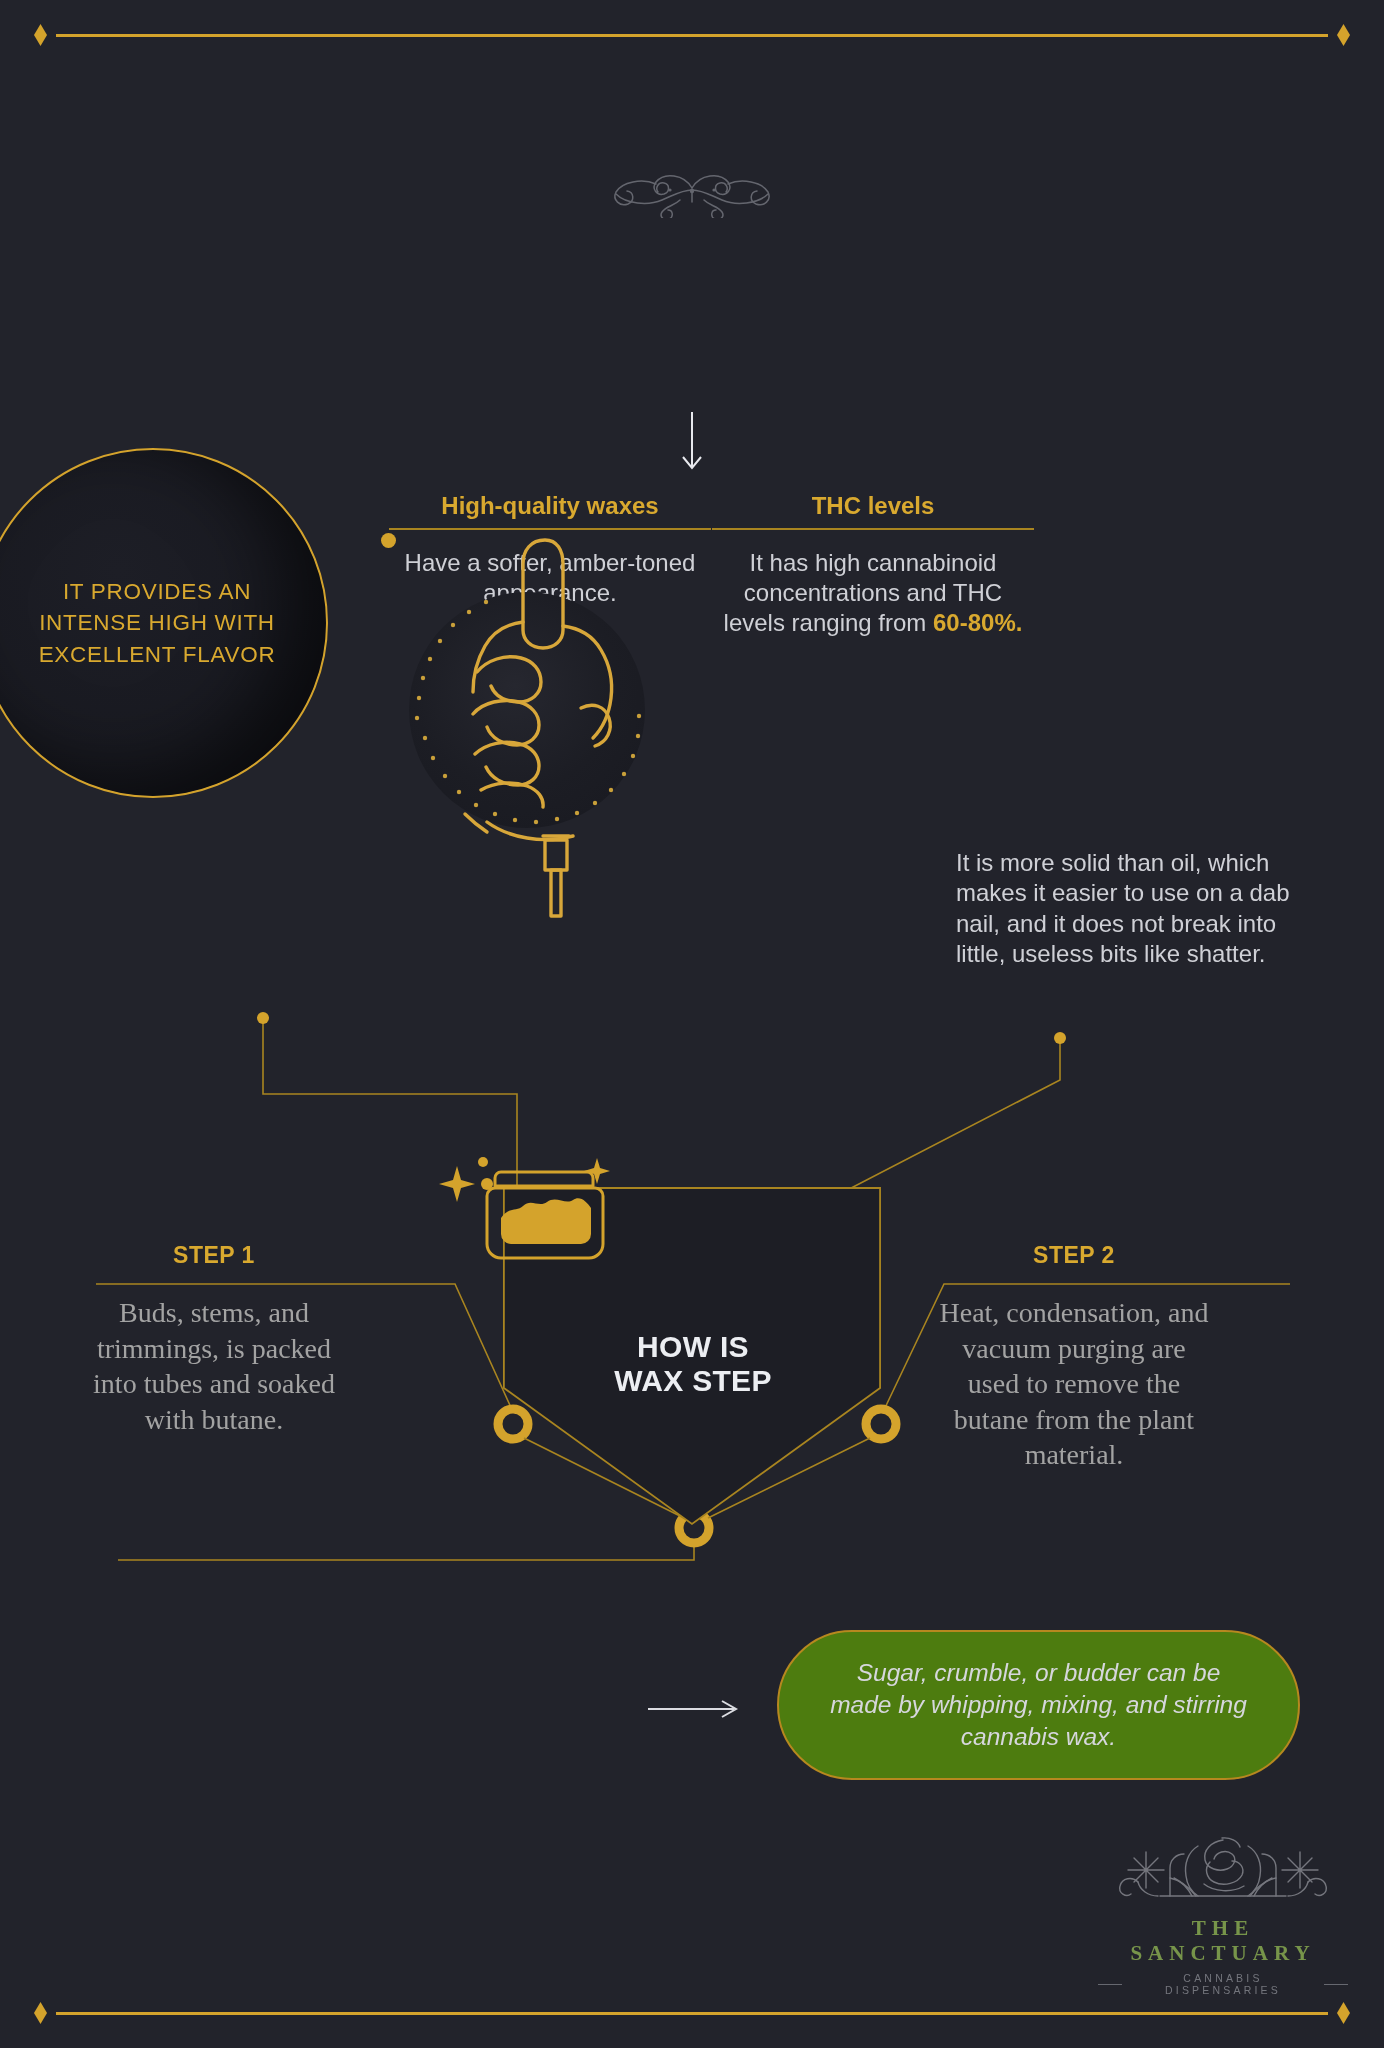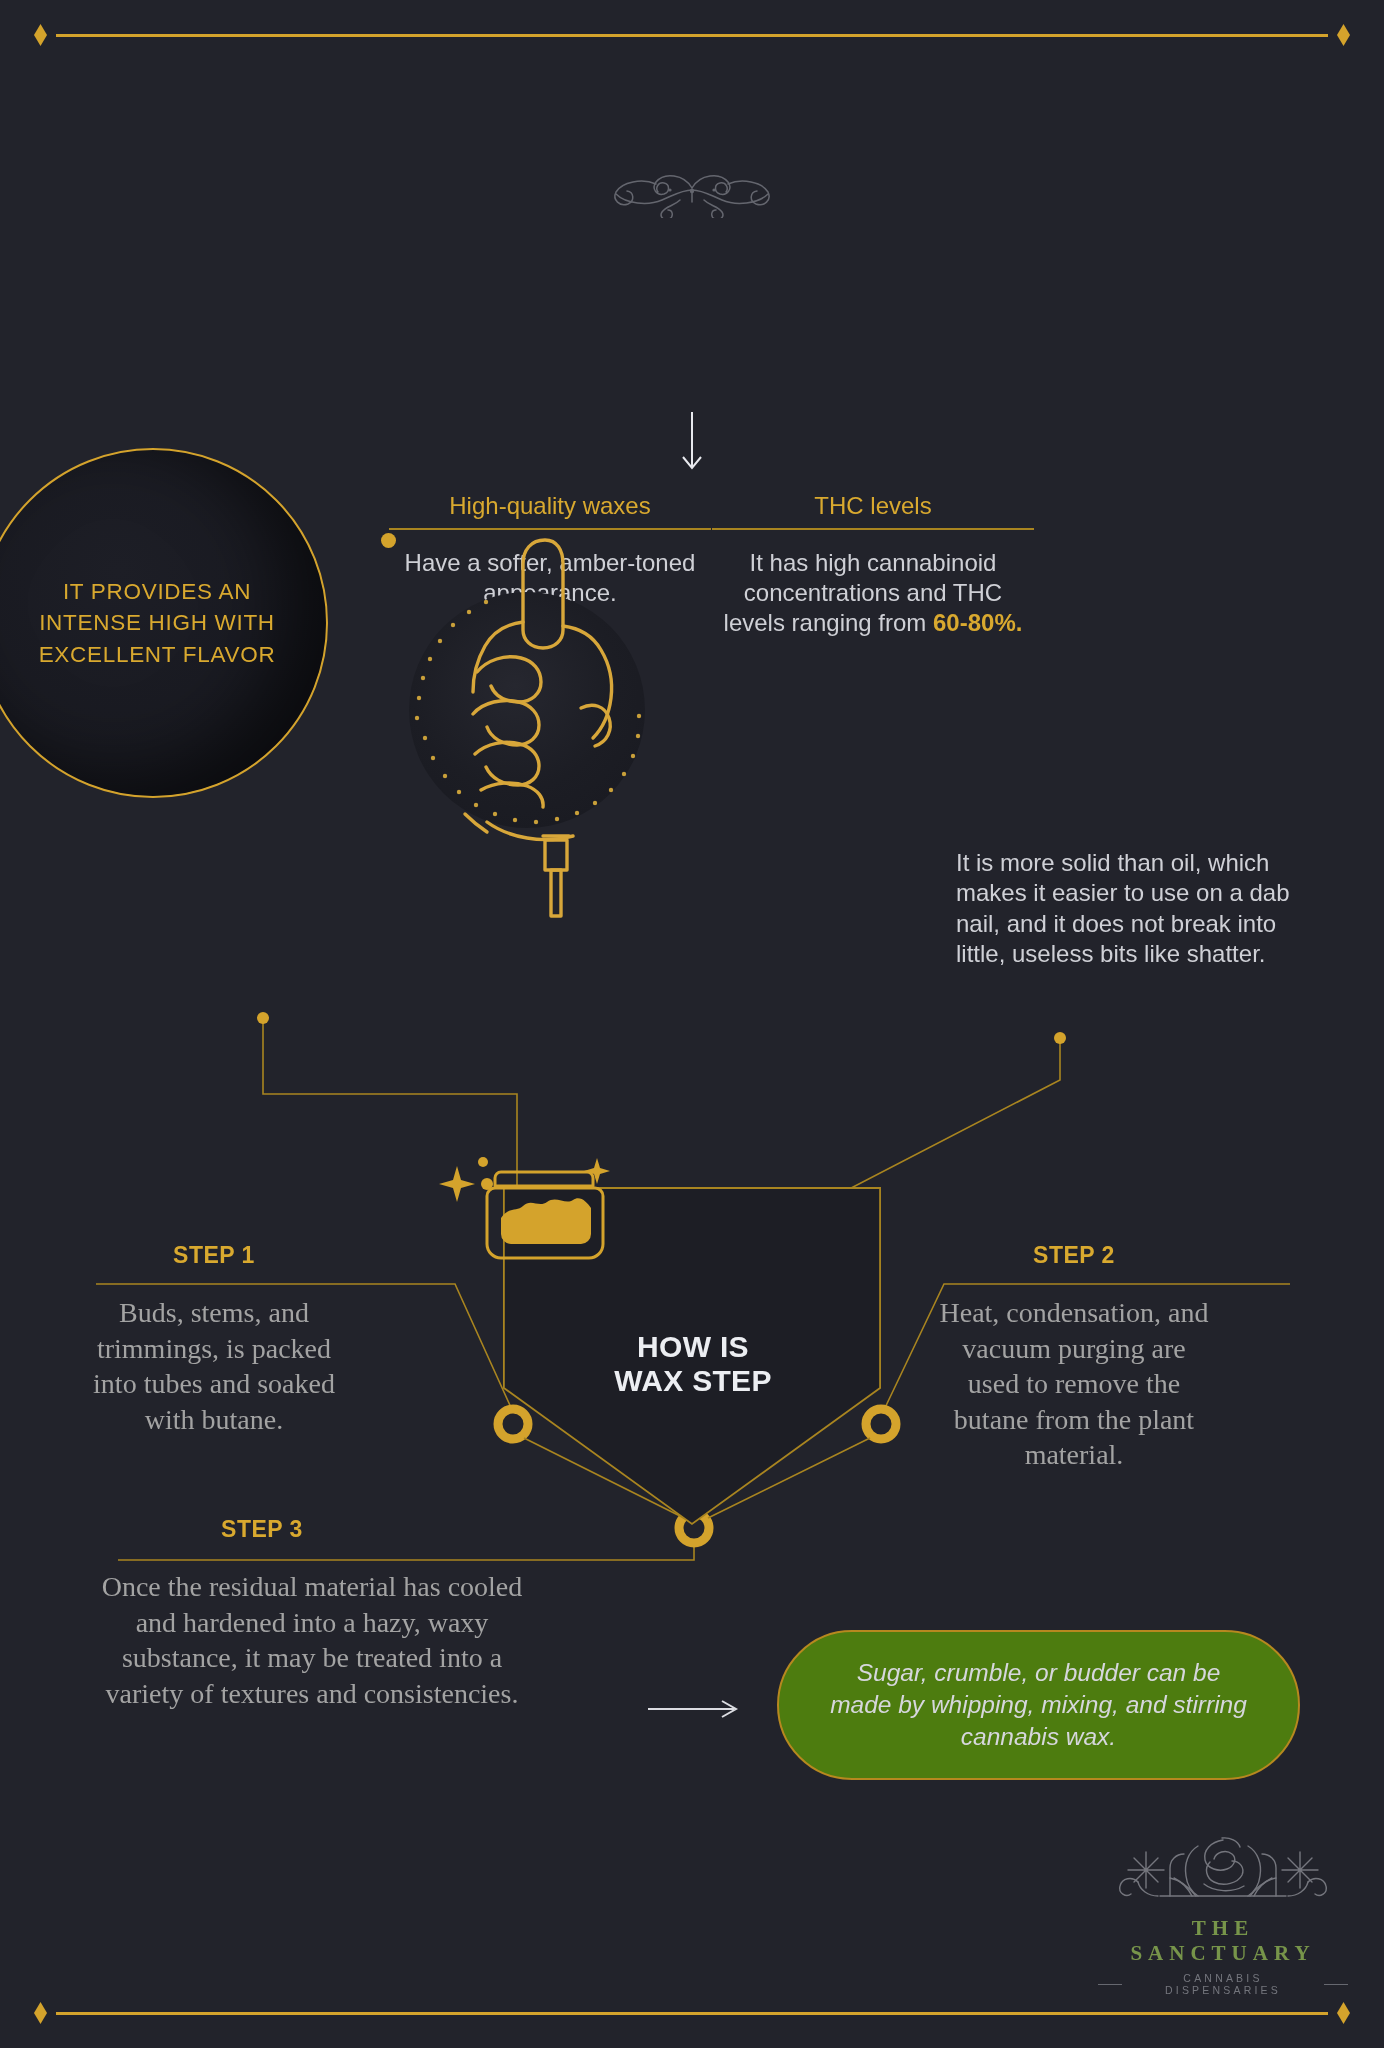--- a/index.html
+++ b/index.html
@@ -131,21 +131,21 @@
   
   .cmp-col {
     position: absolute;
     top: 492px;
   }
   .cmp-col.left  { left: 389px; width: 322px; }
   .cmp-col.right { left: 712px; width: 322px; }
 
   .cmp-head {
     font-size: 24px;
-    font-weight: 400;
+    font-weight: 700;
     color: #d9a92f;
     text-align: center;
     margin-bottom: 8px;
   }
   .cmp-divider {
     height: 2px;
     background: #a98520;
     margin-bottom: 18px;
   }
   .cmp-body {
@@ -490,25 +490,20 @@
     <div class="step-rule" style="opacity:0"></div>
     <div class="step-body">Buds, stems, and trimmings, is packed into tubes and soaked with butane.</div>
   </div>
 
   <div class="step two">
     <div class="step-head">STEP 2</div>
     <div class="step-rule" style="opacity:0"></div>
     <div class="step-body">Heat, condensation, and vacuum purging are used to remove the butane from the plant material.</div>
   </div>
 
-  <div class="step three">
-    <div class="step-head" style="width:340px;">STEP 3</div>
-    <div class="step-rule" style="opacity:0"></div>
-    <div class="step-body">Once the residual material has cooled and hardened into a hazy, waxy substance, it may be treated into a variety of textures and consistencies.</div>
-  </div>
 
   <svg class="note-arrow" viewBox="0 0 92 22">
     <path d="M0 11 H86 M74 3 L88 11 L74 19" fill="none" stroke="#dcdde2" stroke-width="2"></path>
   </svg>
 
   <div class="note-pill">
     <div class="note-text">Sugar, crumble, or budder can be made by whipping, mixing, and stirring cannabis wax.</div>
   </div>
 
   <div class="logo">

